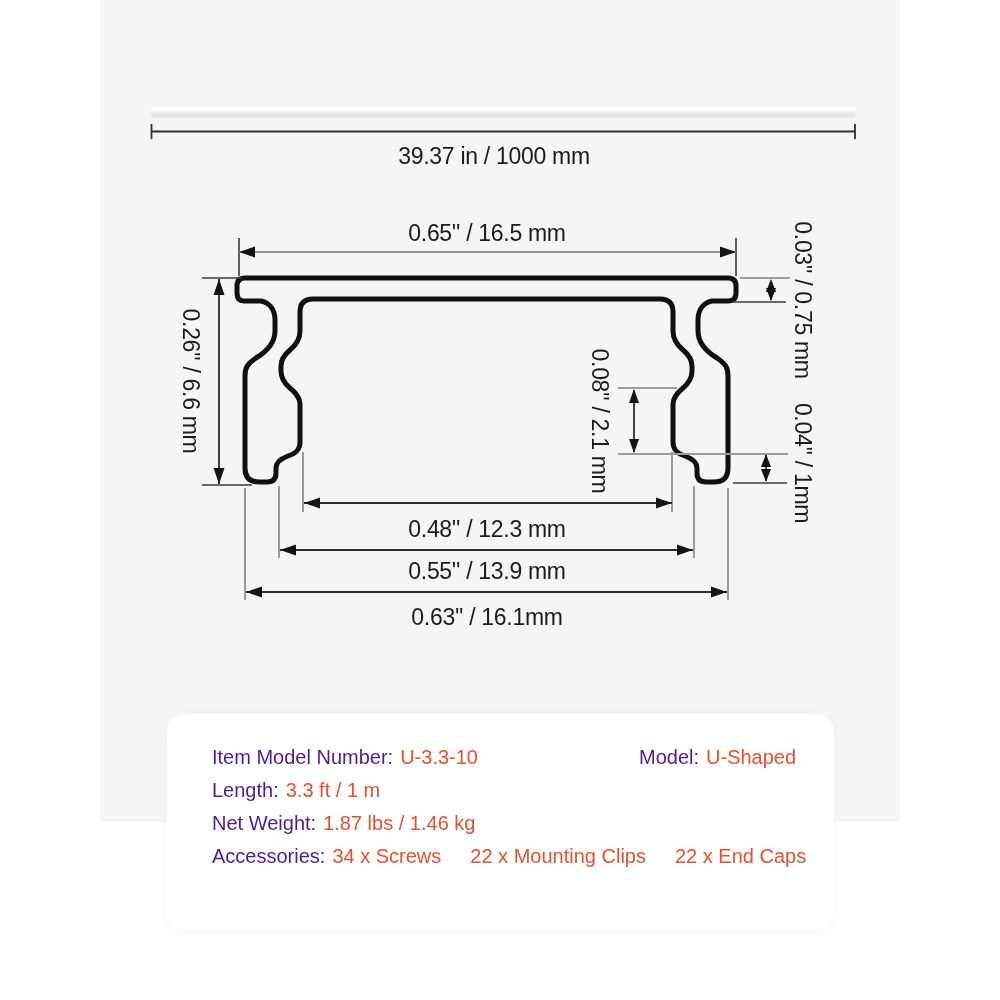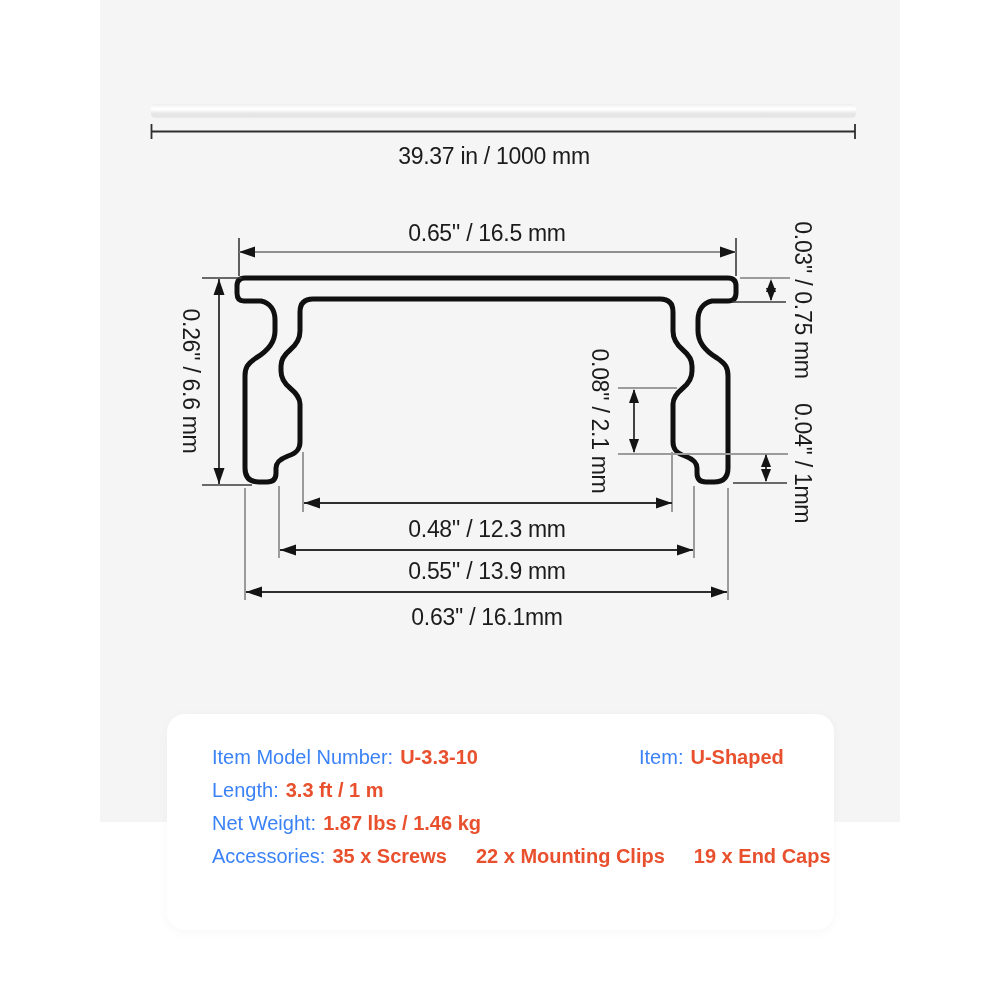--- a/index.html
+++ b/index.html
@@ -13,22 +13,22 @@
   .dimline{stroke:#2e2e2e;stroke-width:1.8;fill:none;}
   .dimline-gray{stroke:#8f8f8f;stroke-width:2;fill:none;}
   .extline{stroke:#3a3a3a;stroke-width:1.6;fill:none;}
   .extline-gray{stroke:#9b9b9b;stroke-width:2;fill:none;}
   .arrow{fill:#141414;stroke:none;}
 
   .spec-card{position:absolute;left:67px;top:714px;width:667px;height:216px;background:#ffffff;
              border-radius:18px;box-shadow:0 2px 12px rgba(0,0,0,0.035);}
   .spec-rows{position:absolute;left:45px;top:27px;}
   .spec-row{height:33px;line-height:33px;font-size:20px;white-space:nowrap;}
-  .spec-label{color:#3b82f6;margin-right:7px;}
-  .spec-value{color:#e8502e;font-weight:bold;}
+  .spec-label{color:#4c1d95;margin-right:7px;}
+  .spec-value{color:#e8502e;font-weight:normal;}
   .spec-gap{display:inline-block;width:29px;}
   .side-rows{position:absolute;left:472px;top:27px;}
 </style>
 </head>
 <body>
 
 <div class="page">
   <div class="stage">
 
     <svg class="diagram-svg" viewBox="100 0 800 1000">
@@ -151,25 +151,25 @@
         <div class="spec-row">
           <span class="spec-label">Item Model Number:</span><span class="spec-value">U-3.3-10</span>
         </div>
         <div class="spec-row">
           <span class="spec-label">Length:</span><span class="spec-value">3.3 ft / 1 m</span>
         </div>
         <div class="spec-row">
           <span class="spec-label">Net Weight:</span><span class="spec-value">1.87 lbs / 1.46 kg</span>
         </div>
         <div class="spec-row">
-          <span class="spec-label">Accessories:</span><span class="spec-value">35 x Screws</span><span class="spec-gap"></span><span class="spec-value">22 x Mounting Clips</span><span class="spec-gap"></span><span class="spec-value">19 x End Caps</span>
+          <span class="spec-label">Accessories:</span><span class="spec-value">34 x Screws</span><span class="spec-gap"></span><span class="spec-value">22 x Mounting Clips</span><span class="spec-gap"></span><span class="spec-value">22 x End Caps</span>
         </div>
       </div>
 
       <div class="side-rows">
         <div class="spec-row">
-          <span class="spec-label">Item:</span><span class="spec-value">U-Shaped</span>
+          <span class="spec-label">Model:</span><span class="spec-value">U-Shaped</span>
         </div>
       </div>
     </div>
 
   </div>
 </div>
 
 </body></html>

